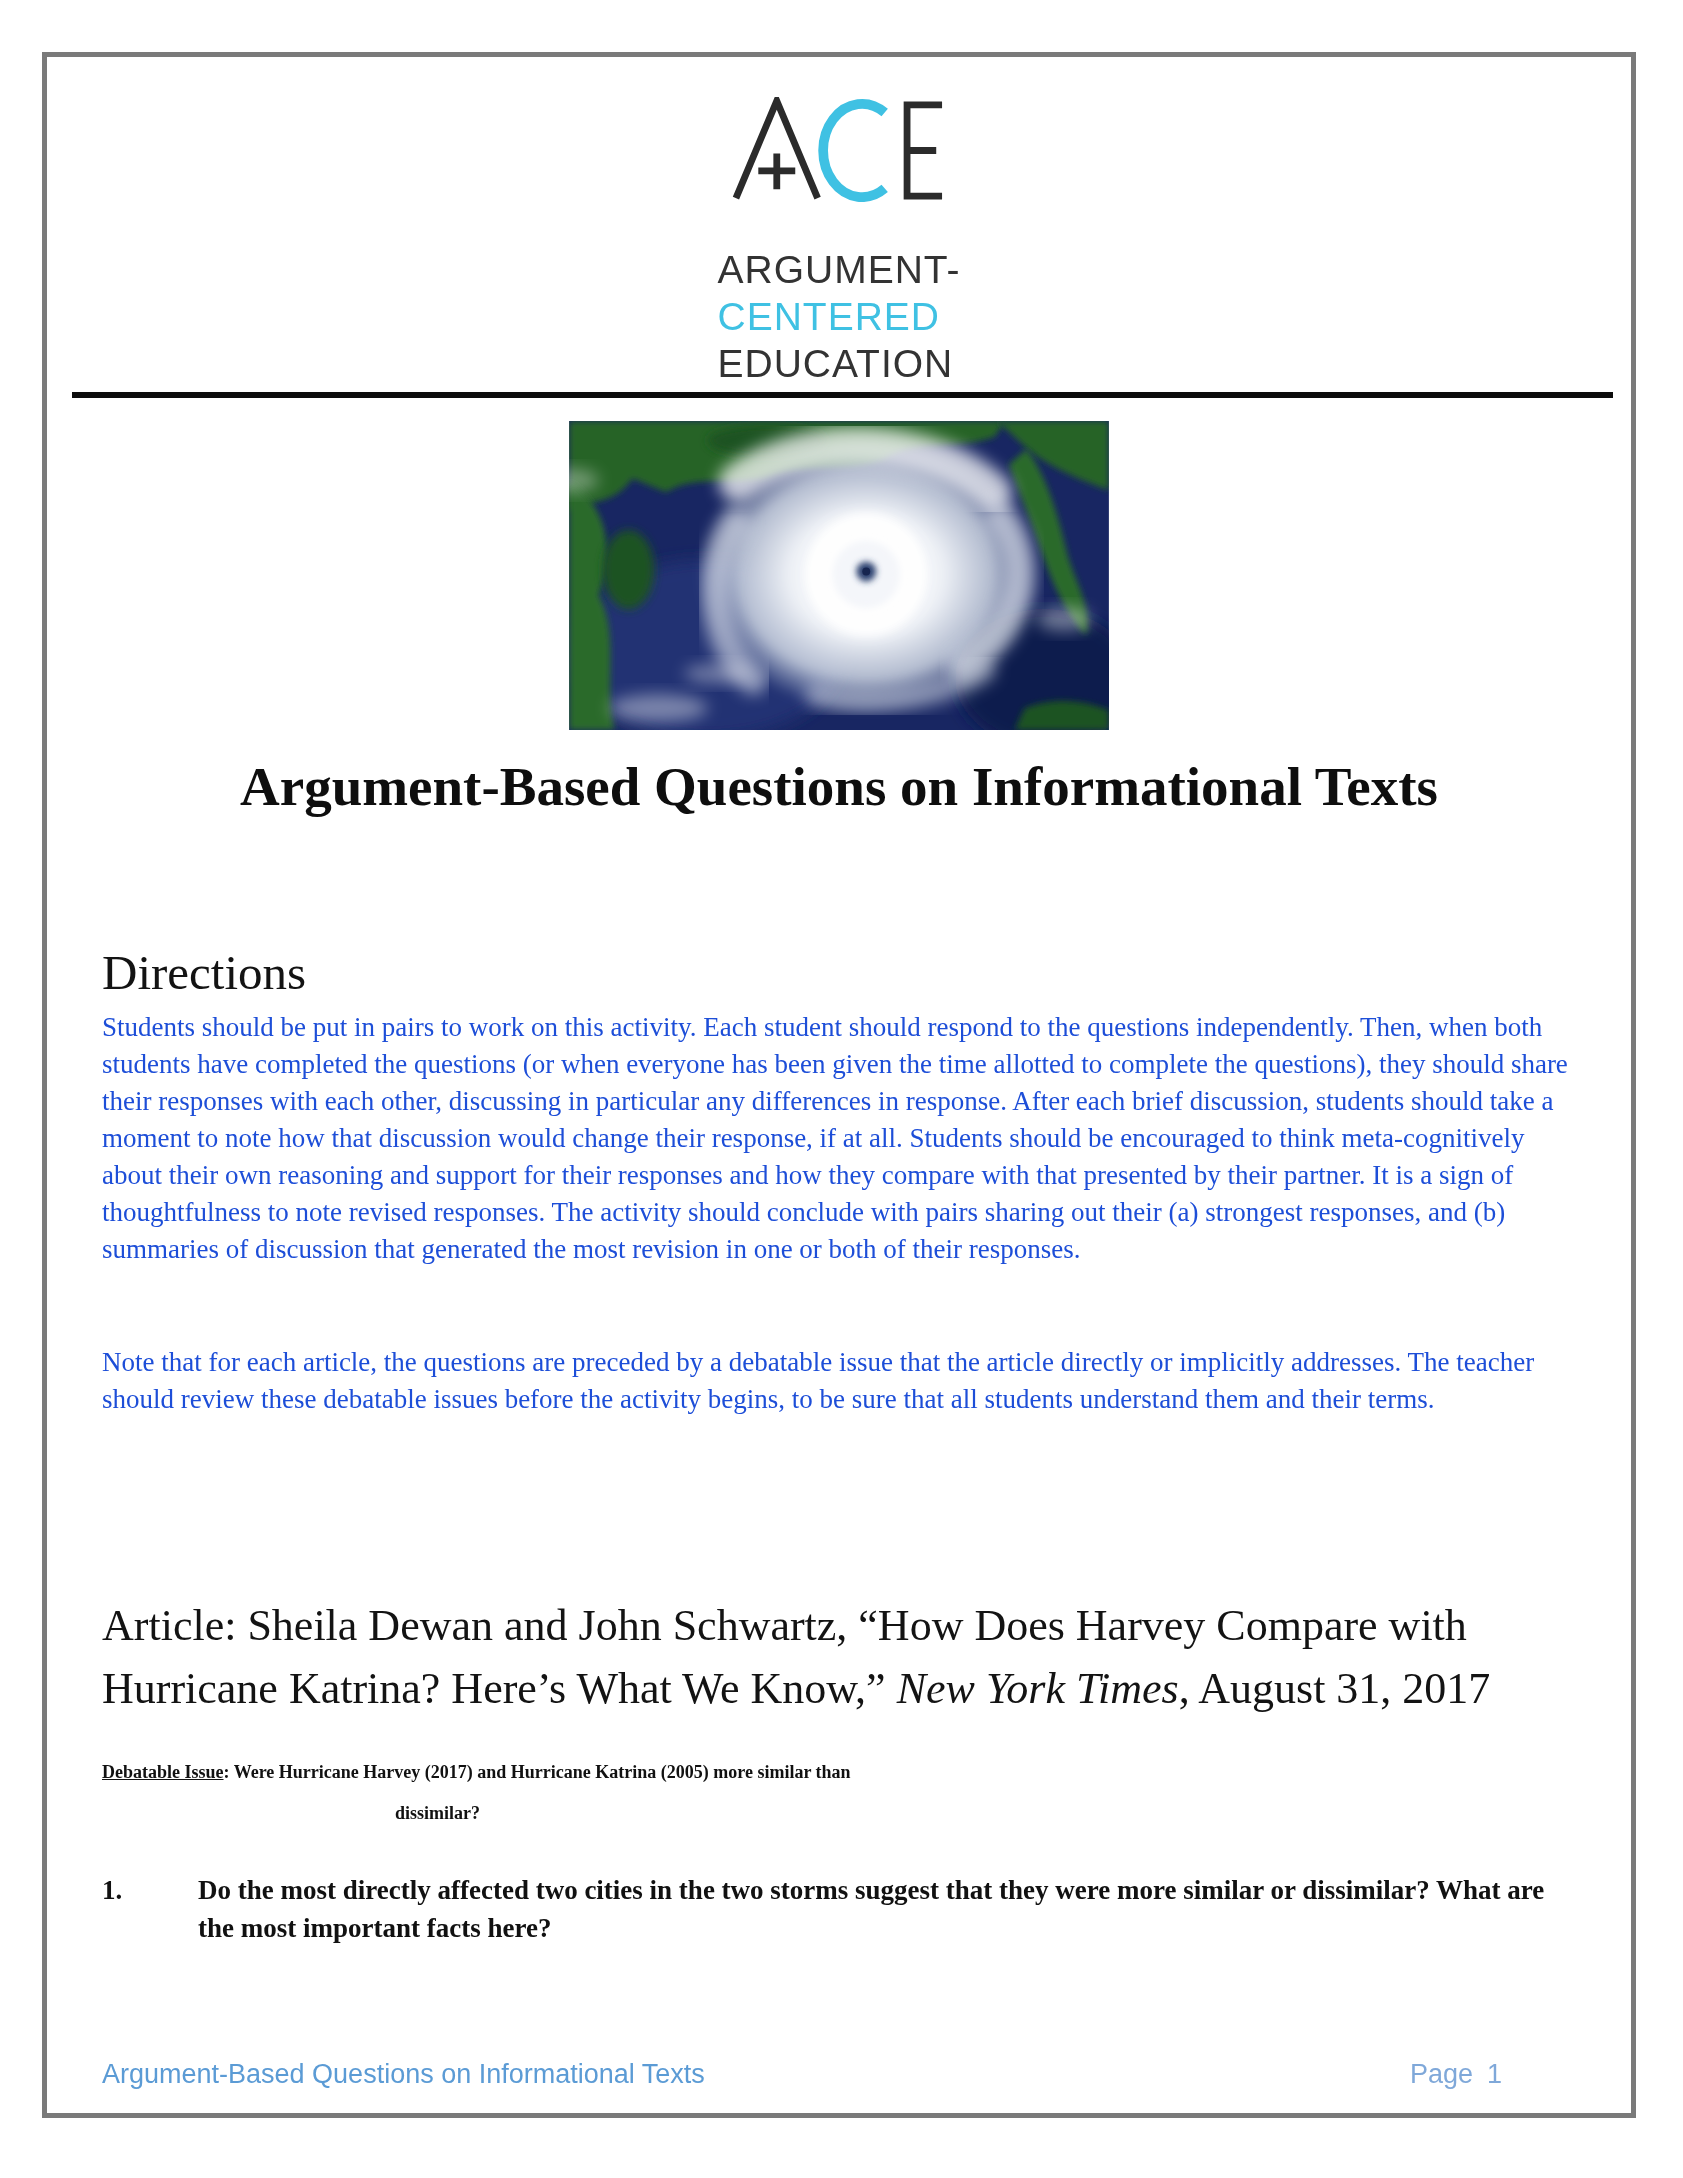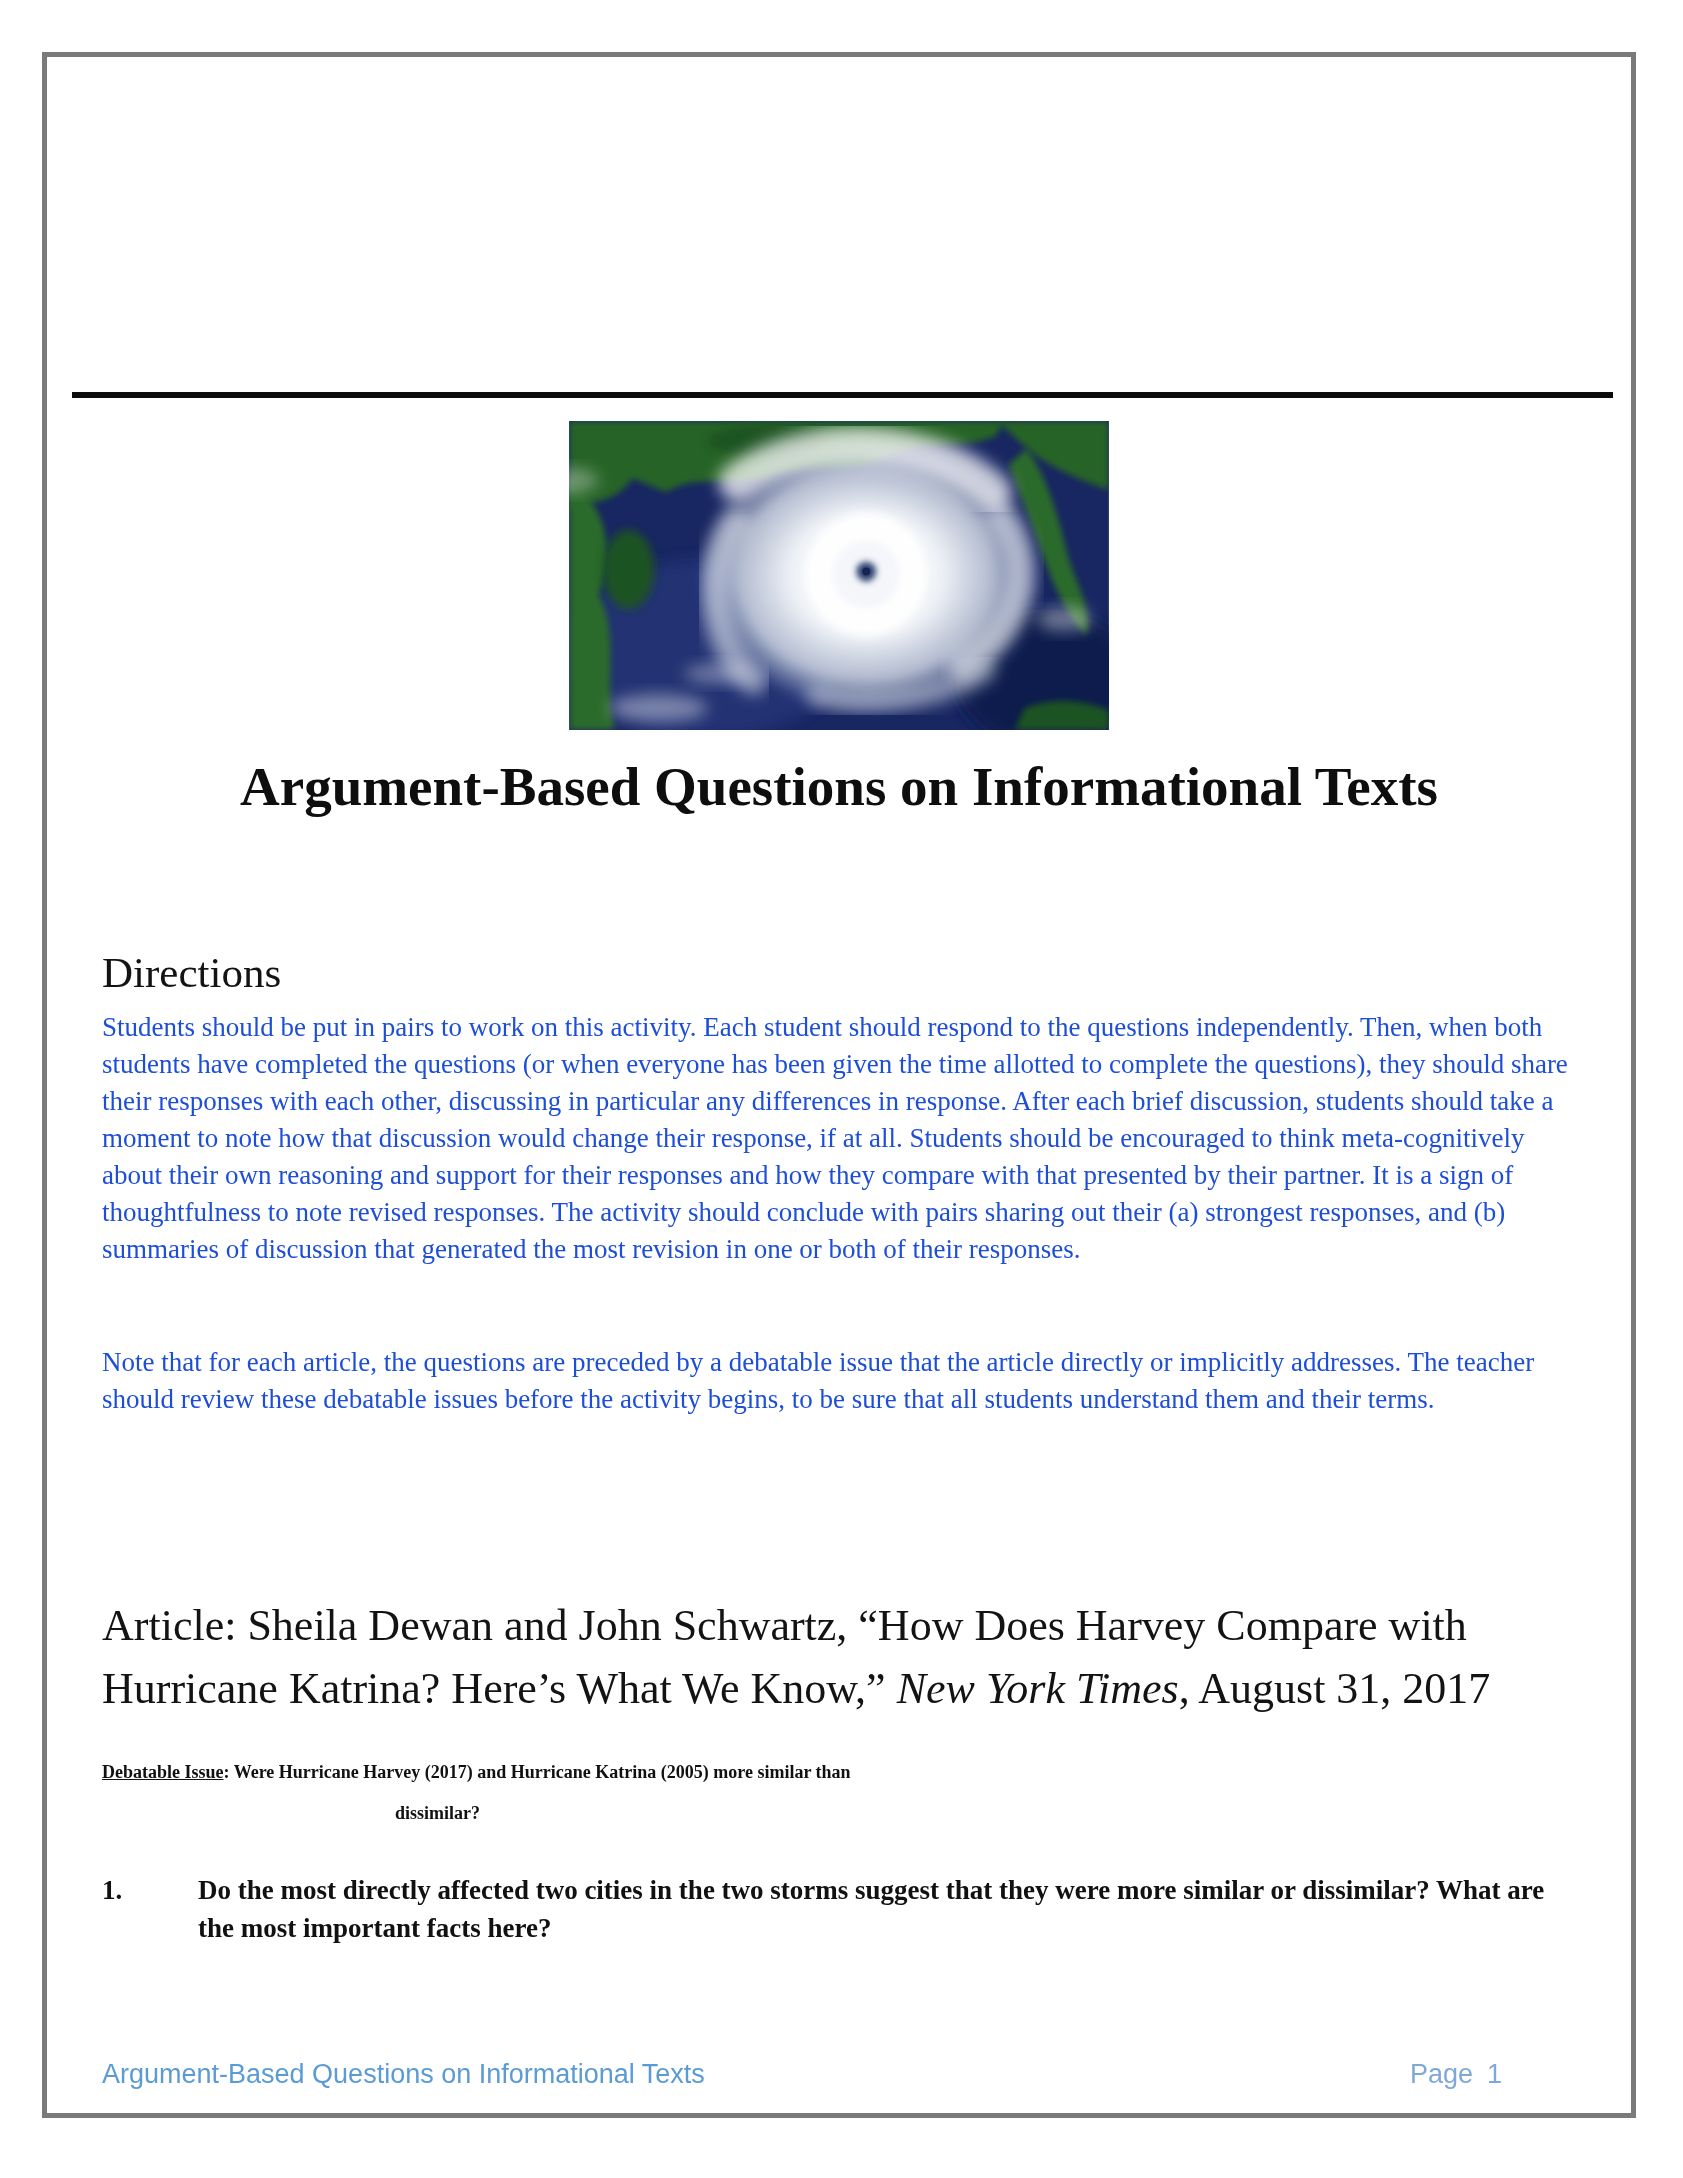--- a/index.html
+++ b/index.html
@@ -80,21 +80,21 @@
     width: 100%;
     text-align: center;
     font-weight: 700;
     font-size: 55px;
     line-height: 73px;
     color: #0e0e0e;
   }
   .content-col { position: absolute; left: 55px; right: 47px; }
   .h-directions {
     top: 889px;
-    font-size: 43px;
+    font-size: 49px;
     line-height: 53px;
     font-weight: 400;
     color: #131313;
   }
   .body-para {
     font-size: 27px;
     line-height: 37px;
     color: #1d4ed8;
   }
   .para-1 { top: 952px; }
@@ -141,20 +141,36 @@
   .footer-left { color: #5b9bd5; }
   .footer-page { color: #7fa8d9; margin-right: 82px; }
   .footer-page .num { padding-left: 14px; }
 </style>
 </head>
 <body>
 
 <div class="sheet">
   <div class="page">
 
+    <div class="logo-block">
+      <svg class="logo-acronym" viewBox="0 0 232 108" aria-hidden="true">
+
+        <path d="M10,104 L52,4 L94,104" fill="none" stroke="#2b2b2b" stroke-width="7"></path>
+        <path d="M33,76 H71 M52,58 V95" fill="none" stroke="#2b2b2b" stroke-width="7"></path>
+
+        <path d="M163,16 A 40,48 0 1 0 163,94" fill="none" stroke="#3fc1e3" stroke-width="10"></path>
+
+        <path d="M222,8 H186 V102 H222 M186,55 H216" fill="none" stroke="#2b2b2b" stroke-width="7"></path>
+      </svg>
+      <div class="logo-words">
+        <span class="word">ARGUMENT-</span>
+        <span class="word accent">CENTERED</span>
+        <span class="word">EDUCATION</span>
+      </div>
+    </div>
 
     <div class="top-rule"></div>
 
     <div class="hero-wrap">
       <svg class="hero-img" viewBox="0 0 545 312" aria-hidden="true">
         <defs>
           <filter id="b8" x="-40%" y="-40%" width="180%" height="180%">
               <feGaussianBlur stdDeviation="8"></feGaussianBlur>
             </filter>
           <filter id="b5" x="-40%" y="-40%" width="180%" height="180%">

